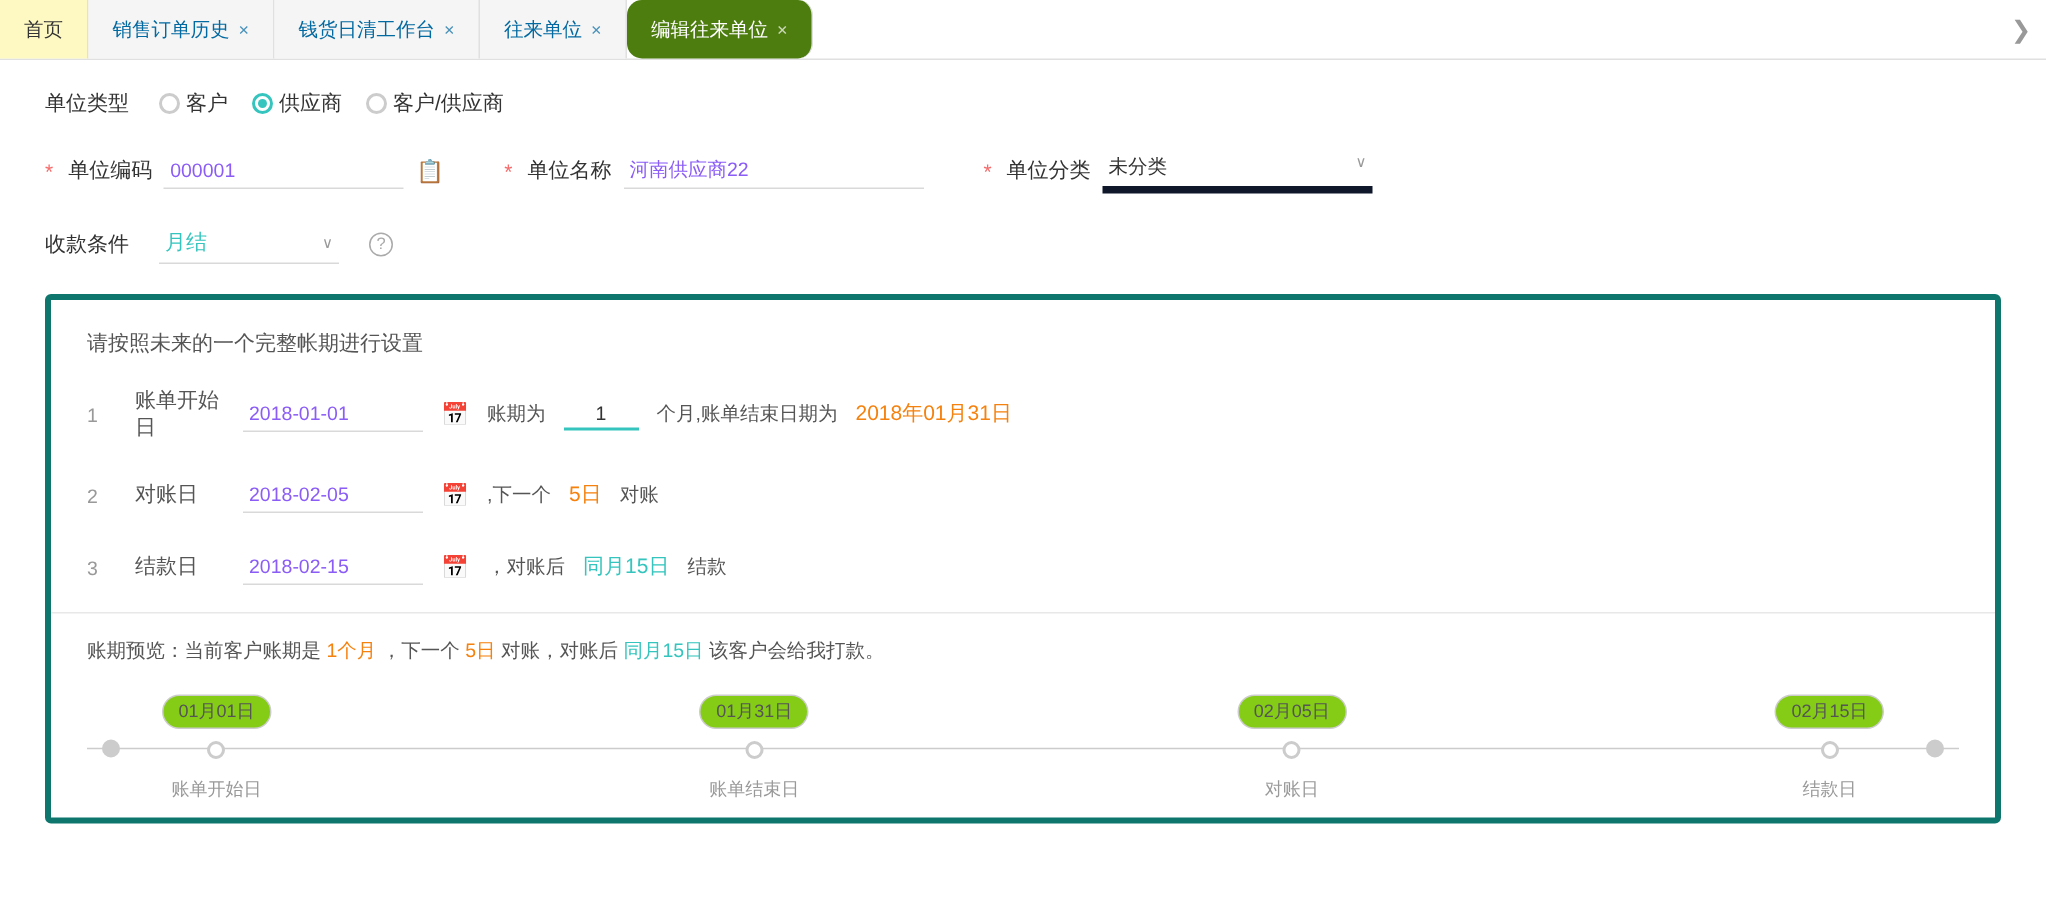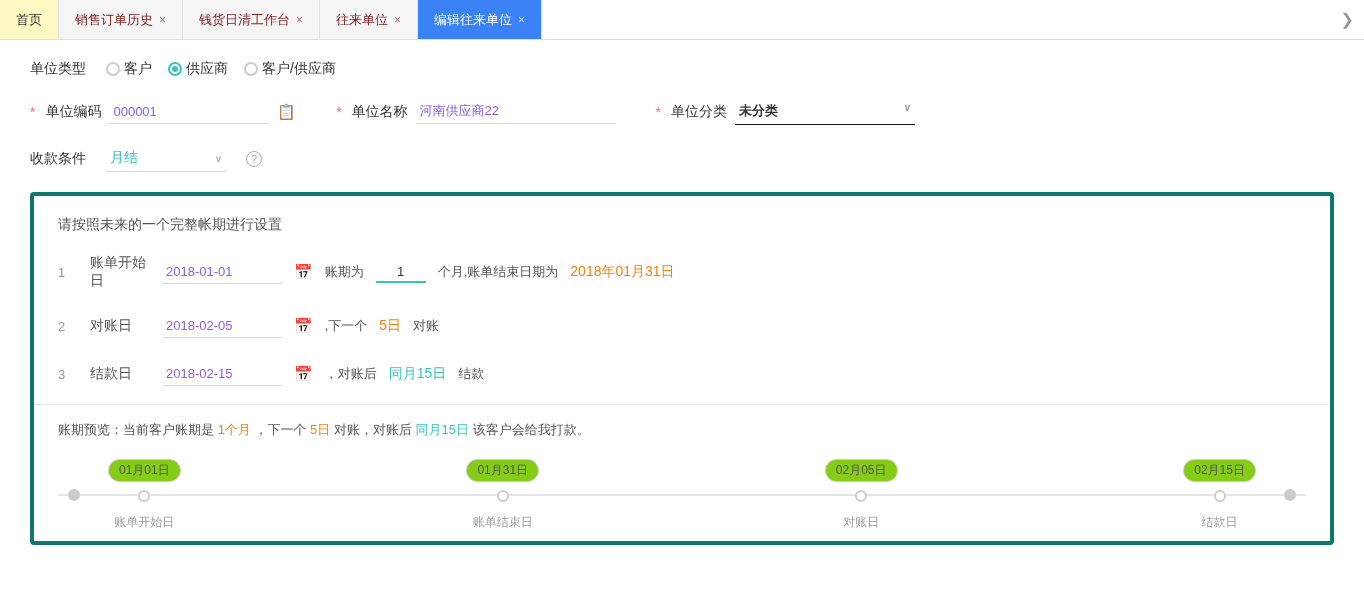--- a/index.html
+++ b/index.html
@@ -14,27 +14,28 @@
       height: 40px;
     }
     .tab-item {
       display: flex;
       align-items: center;
       padding: 0 16px;
       cursor: pointer;
       border-right: 1px solid #e0e0e0;
       white-space: nowrap;
       font-size: 13px;
-      color: #7f1d1d;
+      color: #0369a1;
       gap: 6px;
       background: #f5f5f5;
     }
     .tab-item.active {
-      background: #3b82f6;
+      background: #4d7c0f;
       color: #fff;
+      border-radius: 10px;
     }
     .tab-item .close-icon {
       font-size: 12px;
       opacity: 0.7;
     }
     .tab-item:first-child {
       background: #fef9c3;
       color: #333;
     }
     .tab-bar-arrow {
@@ -245,26 +246,25 @@
       font-size: 12px;
       color: #999;
       white-space: nowrap;
       margin-top: 4px;
     }
 
     
     .unit-class-wrap {
       display: flex;
       align-items: flex-start;
-      border-bottom: 1px solid #0f172a;
+      border-bottom: 5px solid #0f172a;
       padding: 4px 4px;
       cursor: pointer;
       min-width: 180px;
       gap: 4px;
-      font-weight: bold;
     }
     .unit-class-val {
       flex: 1;
       font-size: 13px;
       color: #333;
     }
 
     .period-card-outer {
       border: 4px solid #0f766e;
       border-radius: 4px;

